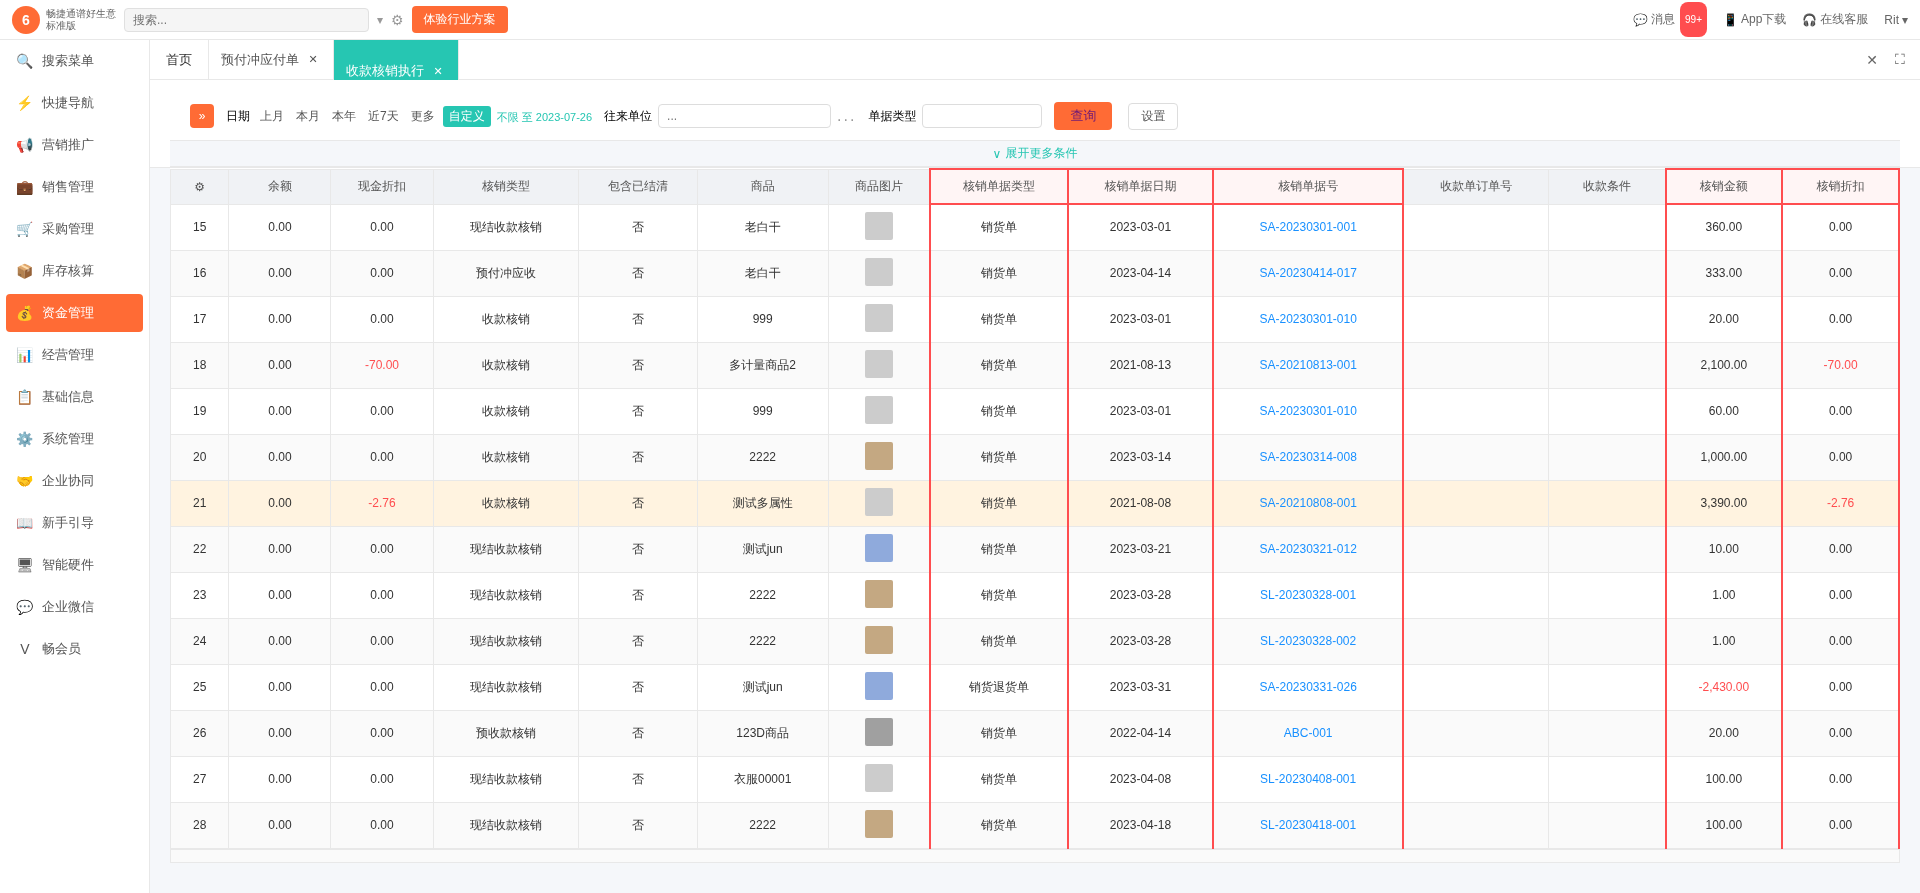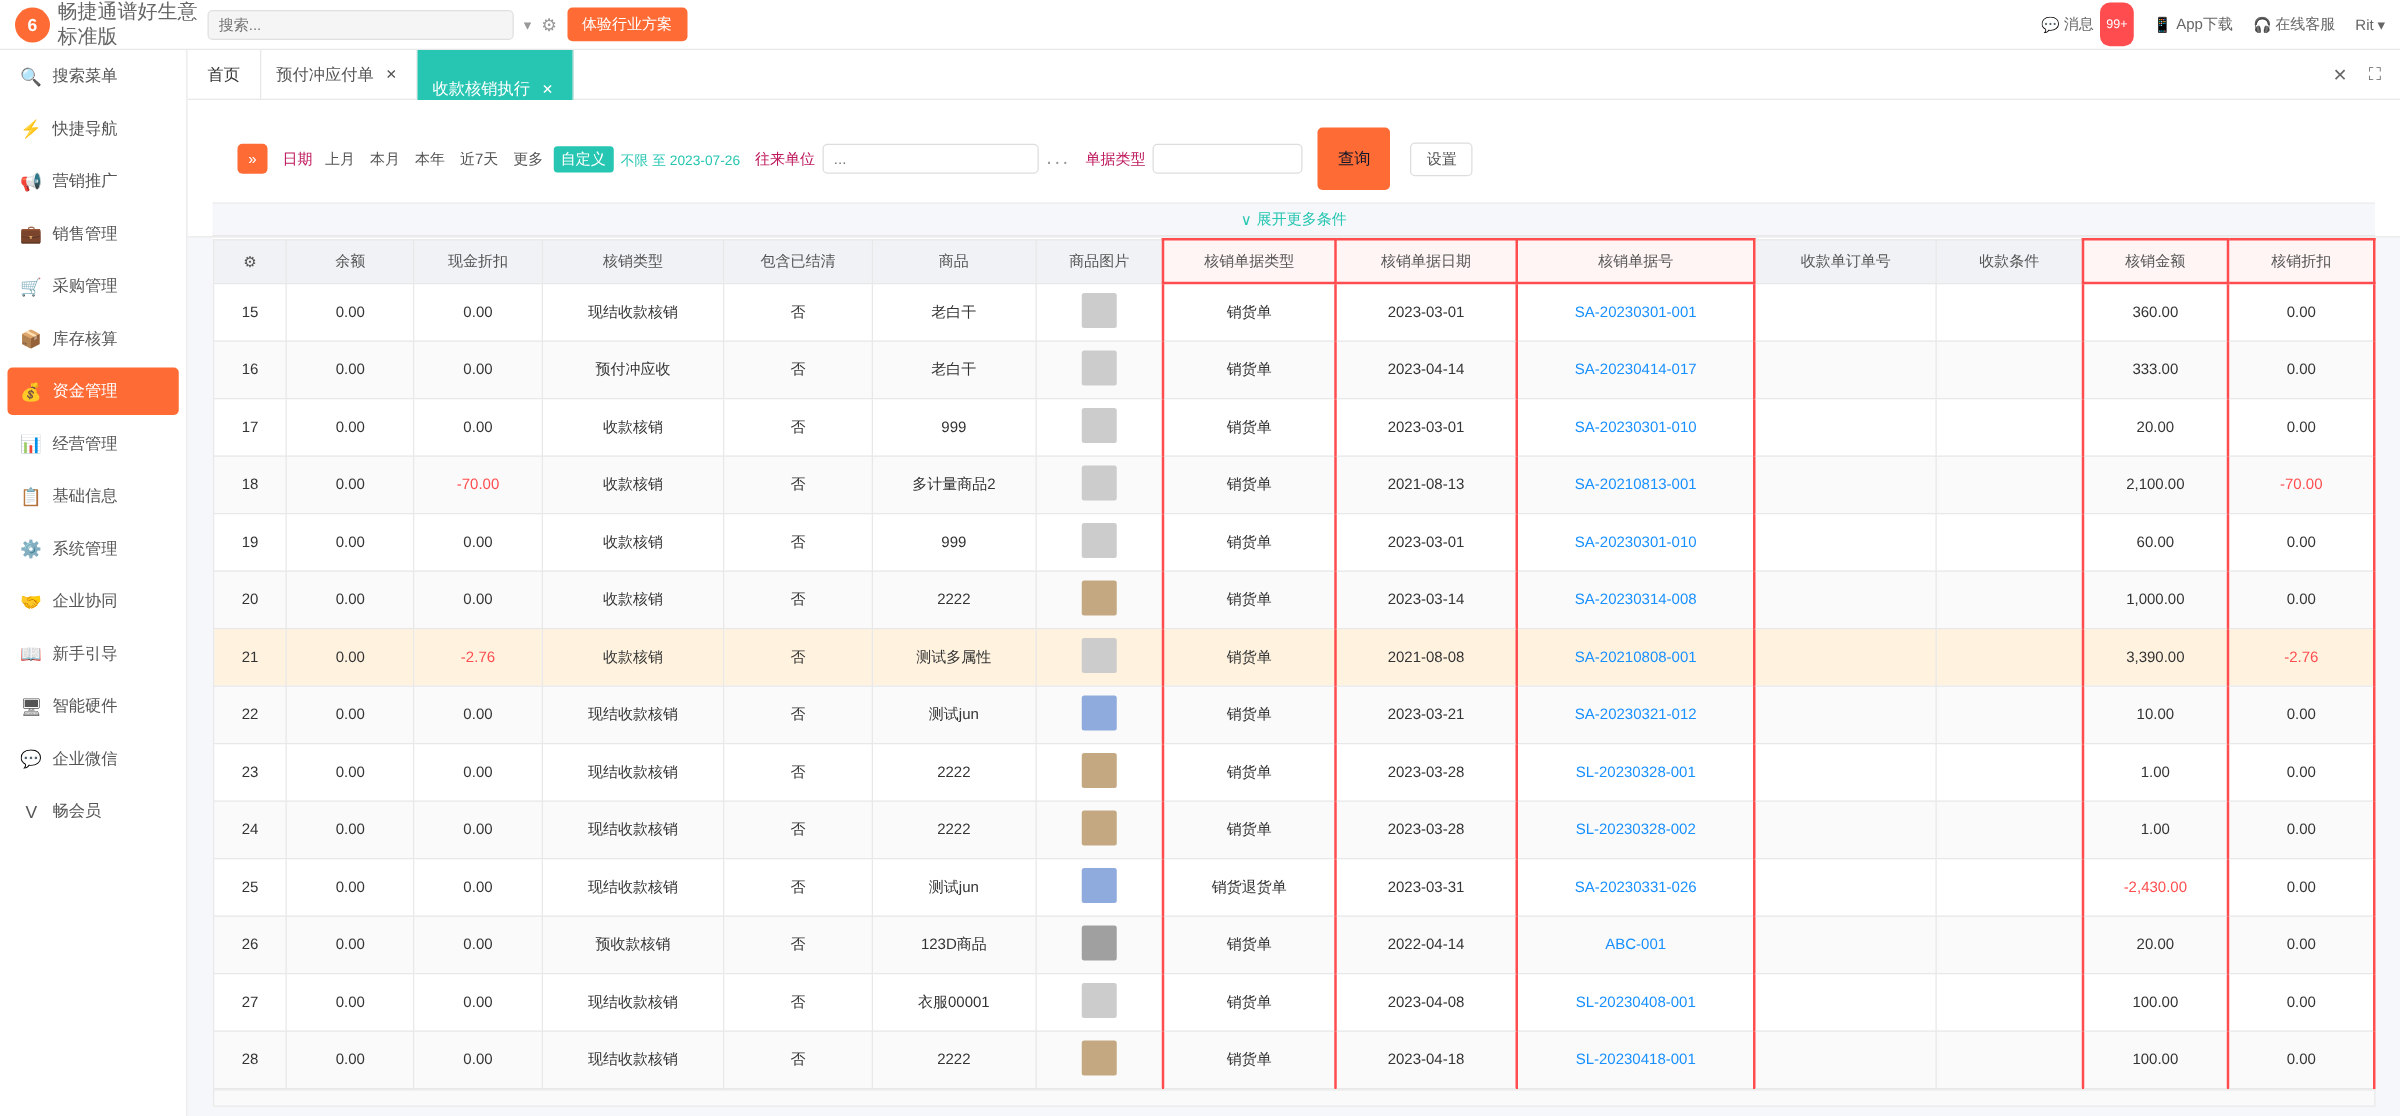--- a/index.html
+++ b/index.html
@@ -3,21 +3,21 @@
   <meta charset="utf-8">
   <style>
     * { box-sizing: border-box; margin: 0; padding: 0; }
     body { font-family: 'Microsoft YaHei', Arial, sans-serif; font-size: 13px; background: #f0f2f5; color: #333; overflow: hidden; height: 893px; }
 
     
     .top-bar { height: 40px; background: #fff; display: flex; align-items: center; padding: 0 12px; border-bottom: 1px solid #e8e8e8; justify-content: space-between; }
     .top-bar-left { display: flex; align-items: center; gap: 8px; }
     .logo-area { display: flex; align-items: center; gap: 6px; }
     .logo-icon { width: 28px; height: 28px; background: #ff6b35; border-radius: 50%; display: flex; align-items: center; justify-content: center; color: #fff; font-size: 14px; font-weight: bold; }
-    .logo-text { font-size: 16px; color: #666; line-height: 1.2; }
+    .logo-text { font-size: 10px; color: #666; line-height: 1.2; }
     .top-bar-search { background: #f5f5f5; border: 1px solid #e0e0e0; border-radius: 4px; padding: 4px 80px 4px 8px; font-size: 12px; color: #999; min-width: 180px; }
     .top-bar-actions { display: flex; align-items: center; gap: 16px; font-size: 12px; color: #666; }
     .btn-industry { background: #ff6b35; color: #fff; border: none; border-radius: 4px; padding: 5px 12px; font-size: 12px; cursor: pointer; }
     .badge-red { background: #ff4d4f; color: #fff; border-radius: 8px; padding: 12px 5px; font-size: 10px; margin-left: 2px; }
     .top-action-item { display: flex; align-items: center; gap: 3px; cursor: pointer; }
 
     
     .layout { display: flex; height: calc(893px - 40px); }
     .sidebar { width: 150px; background: #fff; border-right: 1px solid #e8e8e8; display: flex; flex-direction: column; overflow-y: auto; }
     .sidebar-item { display: flex; align-items: center; gap: 8px; padding: 12px 16px; cursor: pointer; color: #555; font-size: 13px; }
@@ -43,29 +43,29 @@
     .page-title-row { display: flex; align-items: center; justify-content: space-between; margin-bottom: 12px; }
     .page-title { font-size: 16px; font-weight: bold; color: #333; }
     .page-header-actions { display: flex; gap: 8px; }
     .btn-export { display: flex; align-items: center; gap: 4px; color: #26c6b2; border: 1px solid #26c6b2; background: #fff; border-radius: 4px; padding: 4px 10px; font-size: 12px; cursor: pointer; }
     .btn-refresh { display: flex; align-items: center; gap: 4px; color: #666; border: 1px solid #ddd; background: #fff; border-radius: 4px; padding: 4px 10px; font-size: 12px; cursor: pointer; }
 
     
     .filter-bar { display: flex; align-items: center; gap: 12px; padding: 10px 20px; background: #fff; border-bottom: 1px solid #e8e8e8; flex-wrap: wrap; }
     .filter-toggle { width: 24px; height: 24px; background: #ff6b35; border-radius: 4px; display: flex; align-items: center; justify-content: center; cursor: pointer; color: #fff; font-size: 12px; }
     .filter-group { display: flex; align-items: center; gap: 6px; }
-    .filter-label { color: #be185d; font-size: 12px; white-space: nowrap; }
+    .filter-label { color: #000000; font-size: 12px; white-space: nowrap; }
     .filter-date-btns { display: flex; gap: 4px; }
     .filter-date-btn { color: #555; font-size: 12px; cursor: pointer; padding: 2px 4px; }
     .filter-date-btn.custom { color: #fff; background: #26c6b2; border-radius: 3px; padding: 2px 6px; }
     .filter-date-range { color: #26c6b2; font-size: 11px; margin-top: 2px; }
     .filter-input { border: 1px solid #ddd; border-radius: 4px; padding: 4px 8px; font-size: 12px; color: #333; min-width: 150px; background: #fff; }
     .filter-dots { color: #999; font-size: 16px; letter-spacing: 2px; }
     .filter-select { border: 1px solid #ddd; border-radius: 4px; padding: 4px 24px 4px 8px; font-size: 12px; color: #333; background: #fff; min-width: 120px; appearance: none; }
-    .filter-btn-query { background: #ff6b35; color: #0f172a; border: none; border-radius: 4px; padding: 16px 16px; font-size: 13px; cursor: pointer; }
+    .filter-btn-query { background: #ff6b35; color: #701a75; border: none; border-radius: 4px; padding: 5px 16px; font-size: 13px; cursor: pointer; }
     .filter-btn-settings { background: #fff; color: #555; border: 1px solid #ddd; border-radius: 4px; padding: 4px 12px; font-size: 12px; cursor: pointer; margin-left: 4px; }
     .expand-bar { display: flex; justify-content: center; align-items: center; gap: 4px; padding: 4px; background: #f5f7fa; border-bottom: 1px solid #e8e8e8; color: #26c6b2; font-size: 12px; cursor: pointer; }
 
     
     .table-wrapper { flex: 1; overflow: auto; padding: 0 20px 10px 20px; background: #f5f7fa; }
     table { width: 100%; border-collapse: collapse; background: #fff; font-size: 12px; }
     thead tr { background: #f0f2f5; }
     th { padding: 8px 10px; text-align: center; color: #555; font-weight: normal; border: 1px solid #e8e8e8; white-space: nowrap; }
     td { padding: 7px 10px; text-align: center; border: 1px solid #e8e8e8; color: #333; white-space: nowrap; }
     tr:nth-child(even) td { background: #fafafa; }

